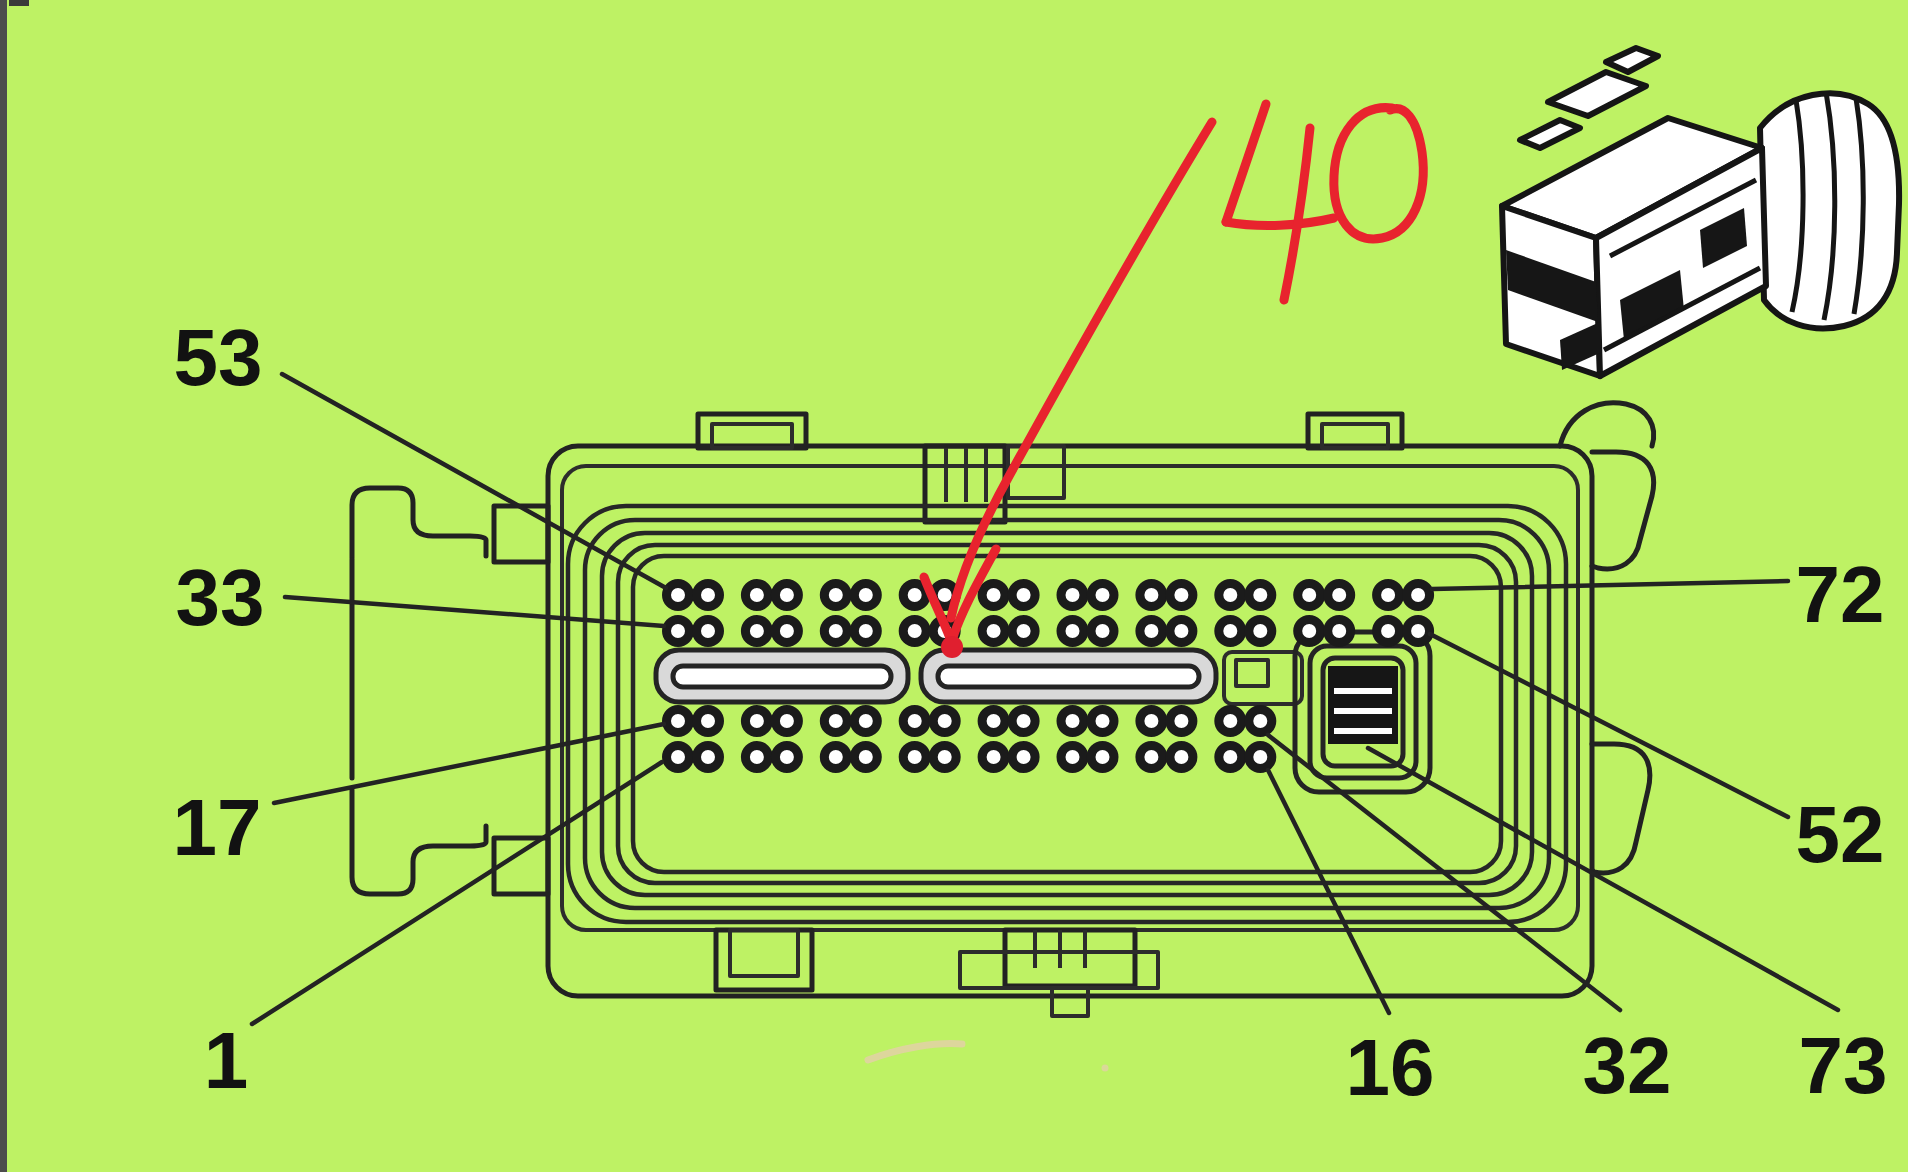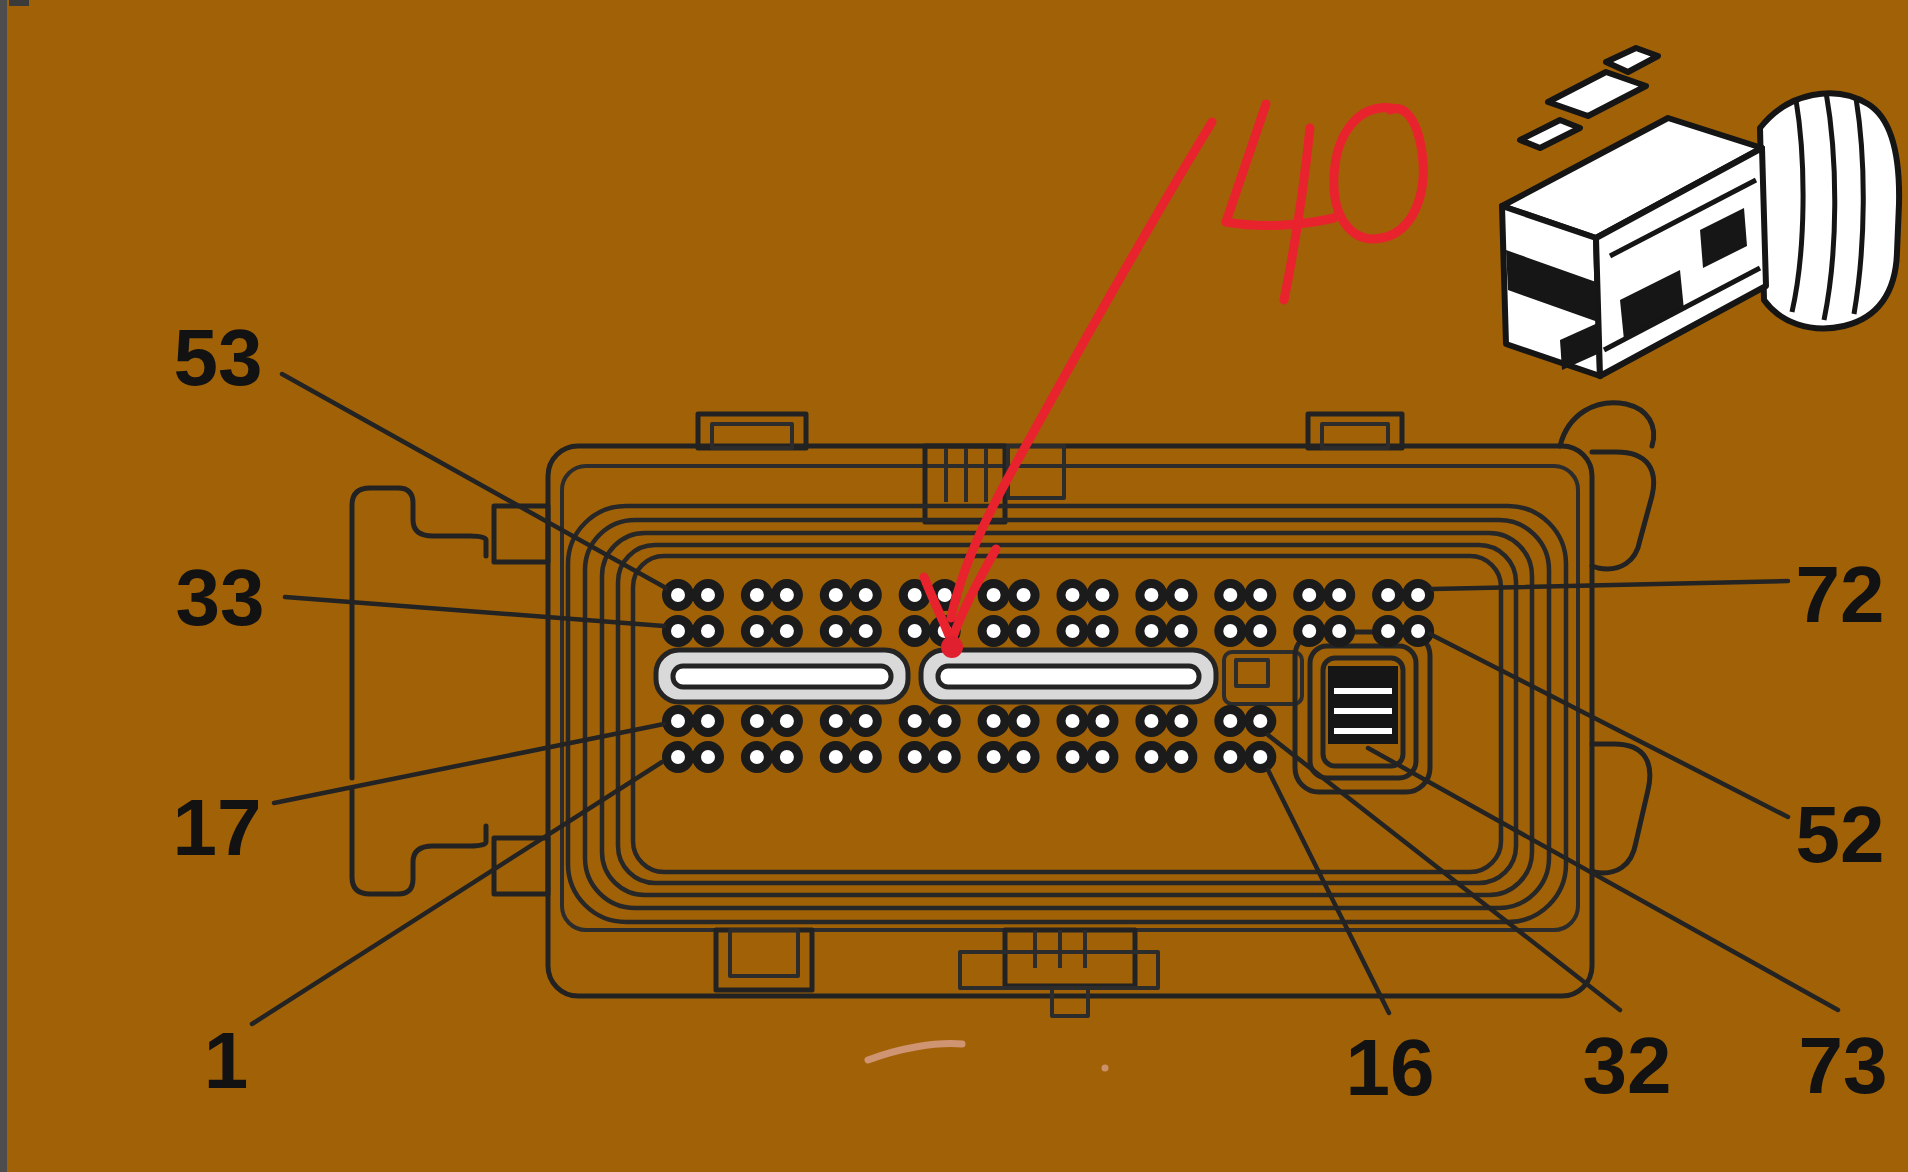--- a/index.html
+++ b/index.html
@@ -1,17 +1,17 @@
 <!DOCTYPE html>
 <html><head>
 <meta charset="utf-8">
 <title>Connector Pinout Diagram</title>
 <style>
   html,body{margin:0;padding:0;background:#ffffff;}
-  .stage{position:relative;width:1908px;height:1172px;background:#a16207;overflow:hidden;
+  .stage{position:relative;width:1908px;height:1172px;background:#bef264;overflow:hidden;
          font-family:"Liberation Sans",sans-serif;}
   svg{position:absolute;left:0;top:0;}
   .ink{stroke:#222222;fill:none;stroke-width:5;stroke-linejoin:round;stroke-linecap:round;}
   .ink-thin{stroke:#2c2c2c;fill:none;stroke-width:4;stroke-linejoin:round;}
   .ring{stroke:#272727;fill:none;stroke-width:4.5;}
   .pin{fill:#ffffff;stroke:#1b1b1b;stroke-width:9;}
   .leader{stroke:#232323;stroke-width:4.5;stroke-linecap:round;fill:none;}
   .pin-label{font-family:"Liberation Sans",sans-serif;font-size:80px;font-weight:700;
              fill:#121212;text-anchor:middle;}
   .blade-band{fill:#d9d9d9;stroke:#242424;stroke-width:5;}

